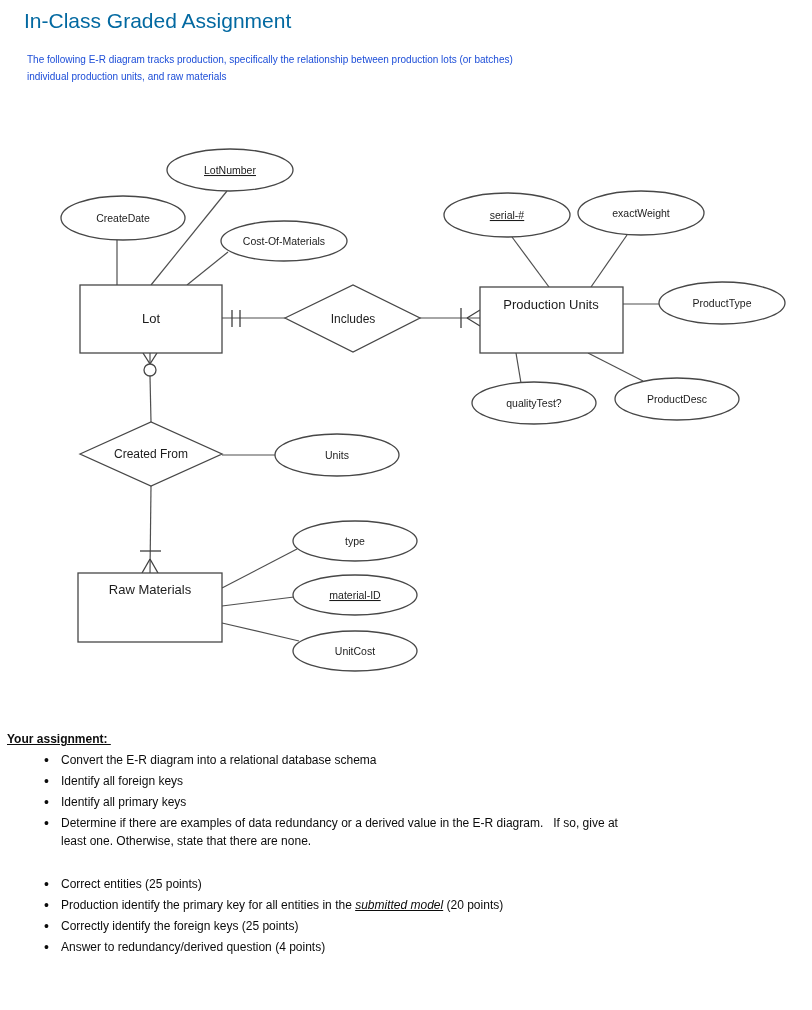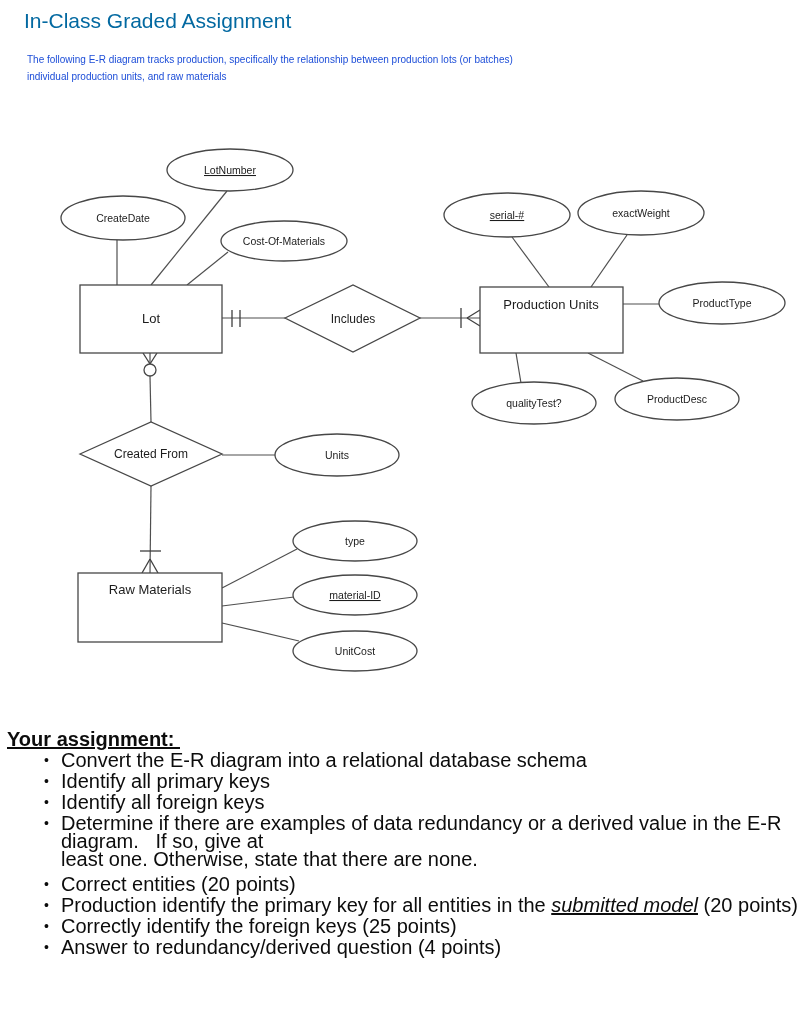--- a/index.html
+++ b/index.html
@@ -20,21 +20,21 @@
   svg .shape{fill:#ffffff;stroke:#474747;stroke-width:1.3;}
   svg .conn{stroke:#4f4f4f;stroke-width:1.2;fill:none;}
   svg .card{stroke:#3f3f3f;stroke-width:1.3;fill:none;}
   svg text{
     font-family:"Liberation Sans", sans-serif;fill:#1c1c1c;
     text-anchor:middle;
   }
   .entity-label{font-size:13px;}
   .rel-label{font-size:12px;}
   .attr-label{font-size:10.5px;}
-  .section{position:absolute;left:7px;right:10px;font-size:20px;color:#0c0c0c;}
+  .section{position:absolute;left:7px;right:10px;font-size:12px;color:#0c0c0c;}
   .sec-assignment{top:731px;}
   .sec-rubric{top:869px;}
   .sec-heading{font-weight:bold;line-height:17px;white-space:pre-wrap;}
   .sec-heading.underlined{text-decoration:underline;}
   .li{
     position:relative;padding-left:54px;margin-top:3px;
     line-height:18px;
   }
   .li:first-of-type{margin-top:6px;}
   .li::before{
@@ -174,24 +174,24 @@
   <g>
     <ellipse class="shape" cx="355" cy="516" rx="62" ry="20"></ellipse>
     <text class="attr-label" x="355" y="520">UnitCost</text>
   </g>
 </svg>
 </div>
 
 <div class="section sec-assignment">
   <div class="sec-heading underlined">Your assignment: </div>
   <div class="li"><span class="t">Convert the E-R diagram into a relational database schema</span></div>
+  <div class="li"><span class="t">Identify all foreign keys</span></div>
   <div class="li"><span class="t">Identify all primary keys</span></div>
-  <div class="li"><span class="t">Identify all foreign keys</span></div>
   <div class="li"><span class="t">Determine if there are examples of data redundancy or a derived value in the E-R diagram.   If so, give at
 least one. Otherwise, state that there are none.</span></div>
 </div>
 
 <div class="section sec-rubric">
-  <div class="li"><span class="t">Correct entities (20 points)</span></div>
+  <div class="li"><span class="t">Correct entities (25 points)</span></div>
   <div class="li"><span class="t"><span>Production identify the primary key for all entities in the </span><span class="u">submitted model</span><span> (20 points)</span></span></div>
   <div class="li"><span class="t">Correctly identify the foreign keys (25 points)</span></div>
   <div class="li"><span class="t">Answer to redundancy/derived question (4 points)</span></div>
 </div>
 
 </body></html>

